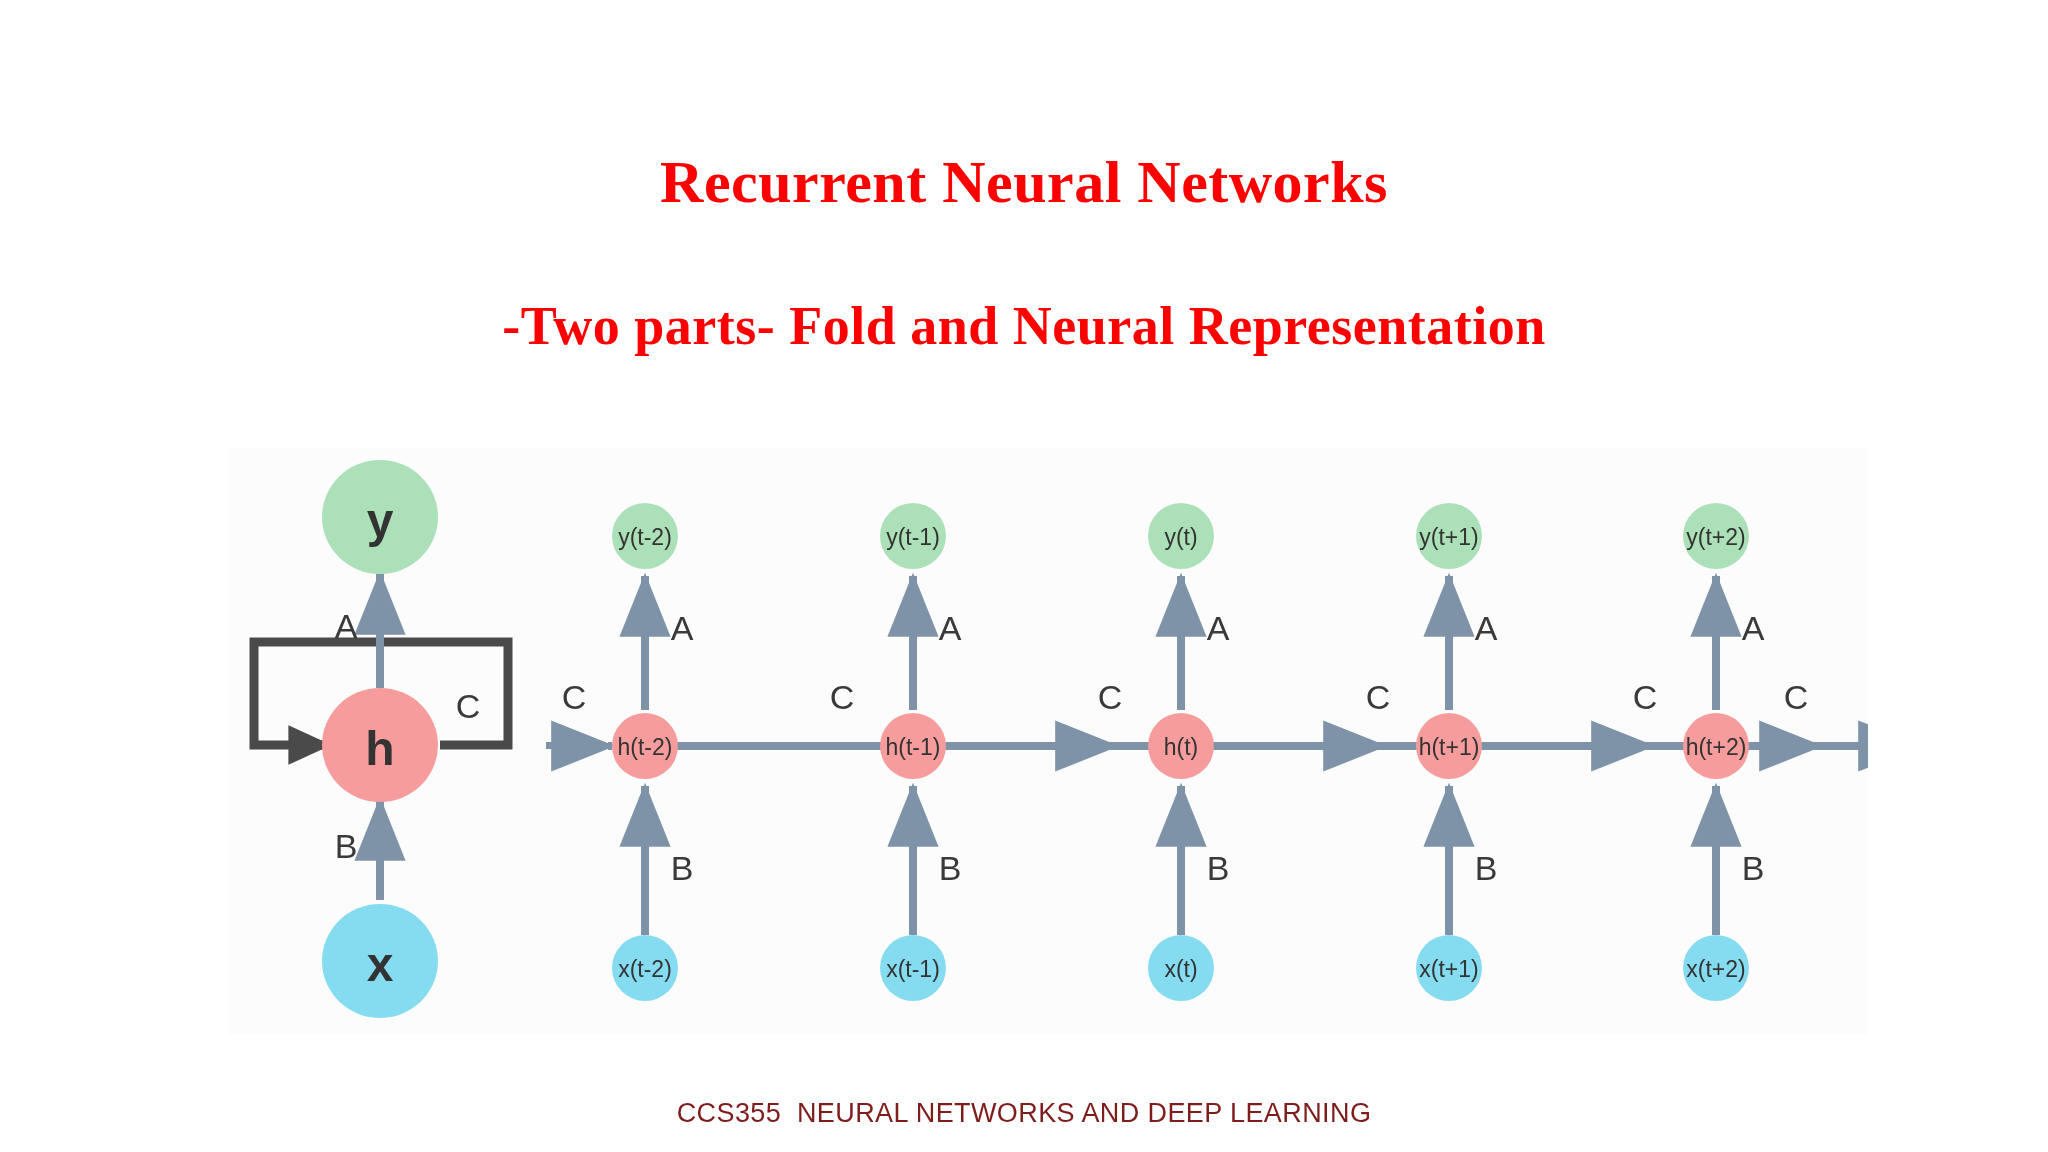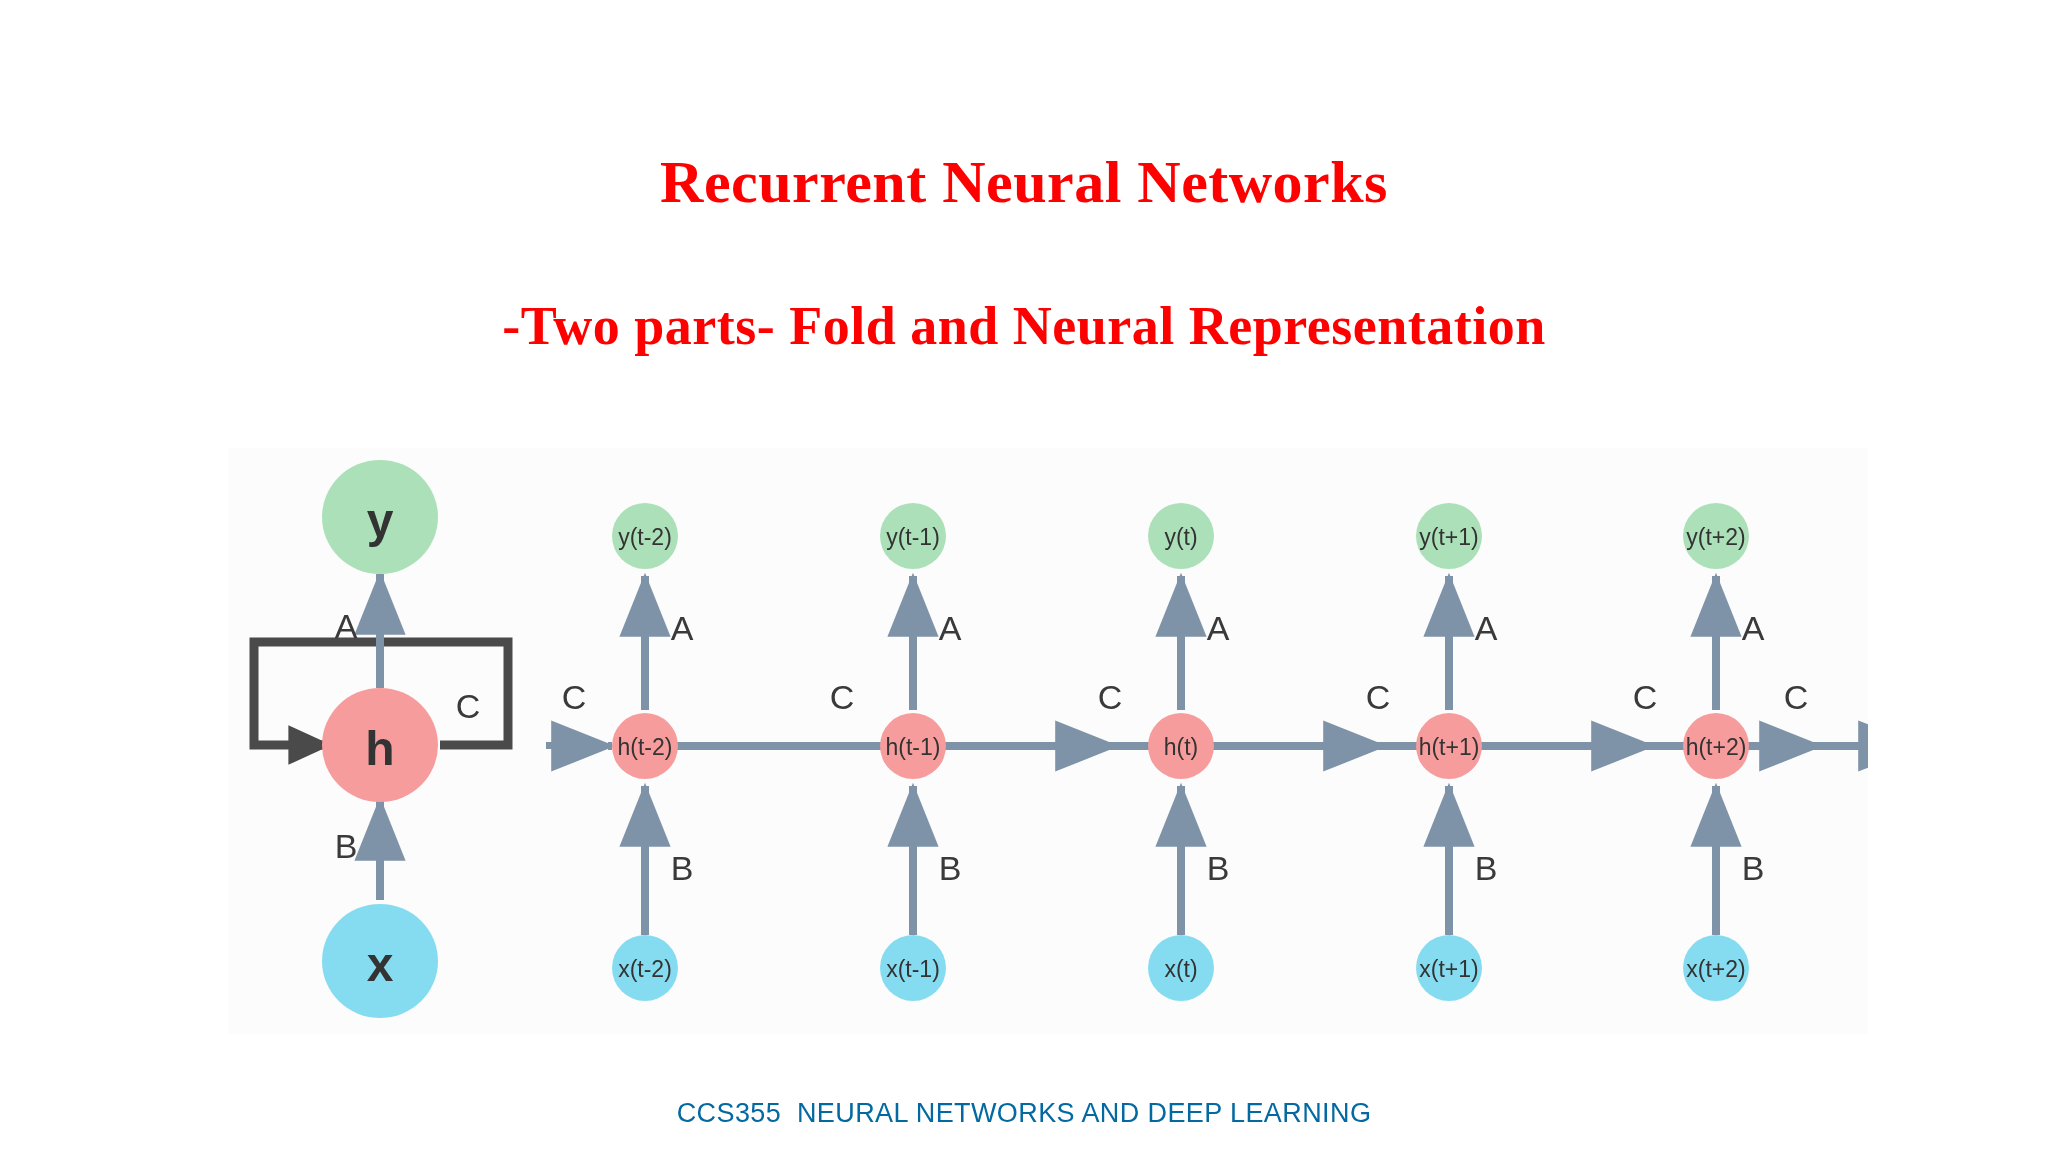--- a/index.html
+++ b/index.html
@@ -83,21 +83,21 @@
 
   
   #footer-text {
     position: absolute;
     left: 0;
     top: 1098px;
     width: 2048px;
     text-align: center;
     font-family: "Liberation Sans", sans-serif;
     font-size: 27px;
-    color: #0369a1;
+    color: #7f1d1d;
     letter-spacing: 0.4px;
     white-space: pre;
   }
 </style>
 </head>
 <body>
 
 <div id="title-main" class="slide-title">Recurrent Neural Networks</div>
 
 <div id="title-sub" class="slide-title">-Two parts- Fold and Neural Representation</div>

